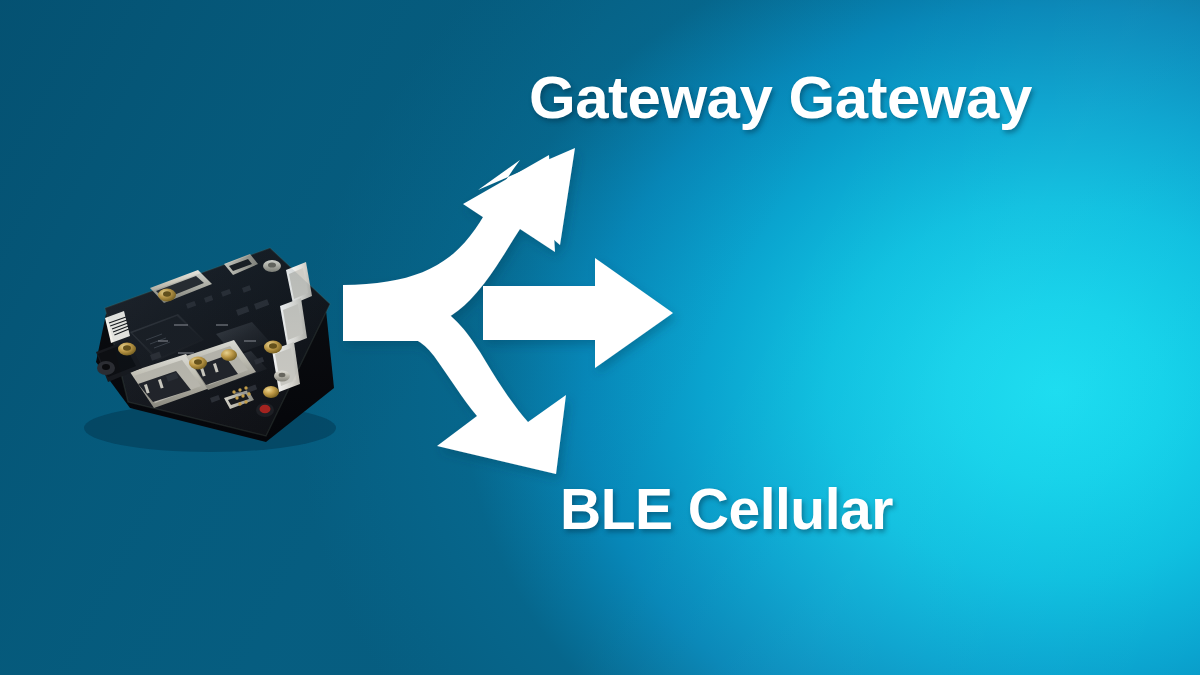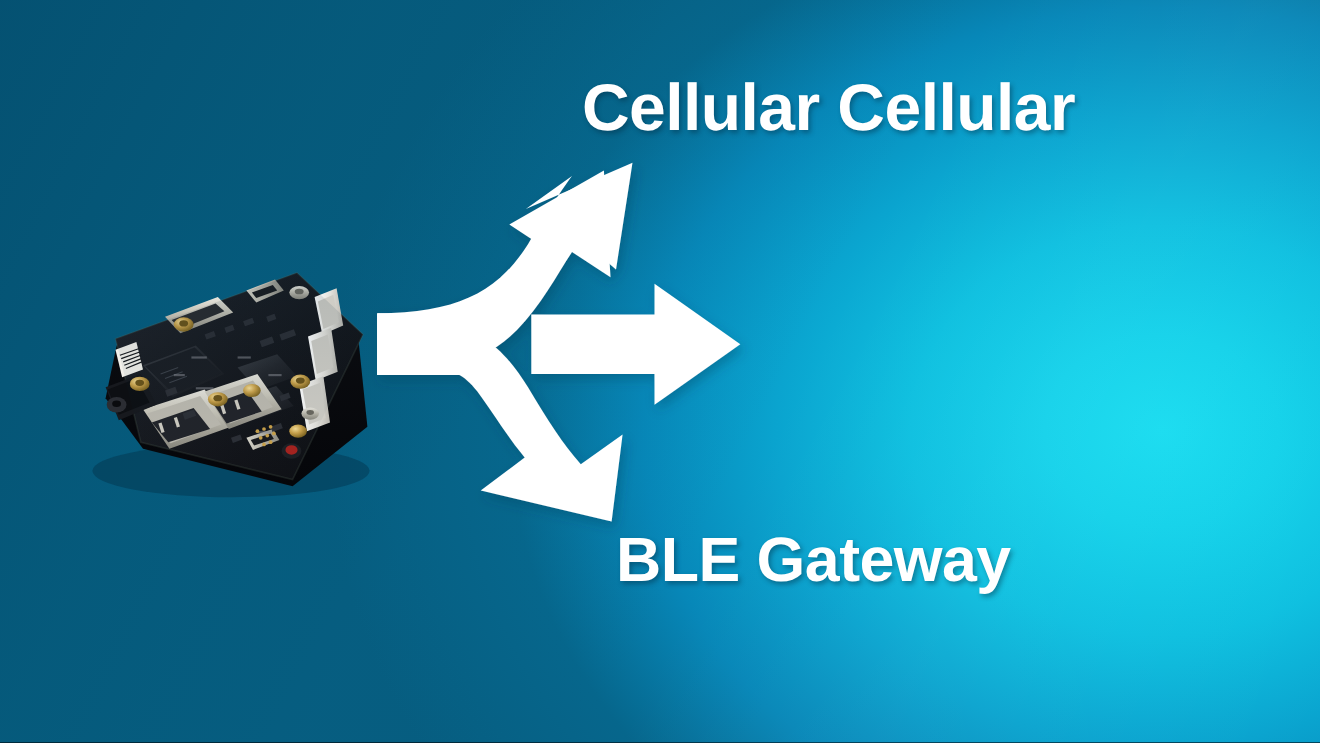--- a/index.html
+++ b/index.html
@@ -352,18 +352,18 @@
                Z"></path>
 
       <path fill="#ffffff" d="M343,285 L420,285 L420,341 L343,341 Z"></path>
     </g>
 
     <g fill="none" stroke-linecap="round">
       <path d="M420,287 C 462,290 484,304 500,328" stroke="#0c82ab" stroke-width="6" opacity="0.0"></path>
     </g>
   </svg>
 
-  <div class="label" id="label-cellular">Cellular Cellular</div>
-
-
-  <div class="label" id="label-ble">BLE Gateway</div>
+  <div class="label" id="label-cellular">Gateway Gateway</div>
+
+
+  <div class="label" id="label-ble">BLE Cellular</div>
 
 </div>
 
 </body></html>

